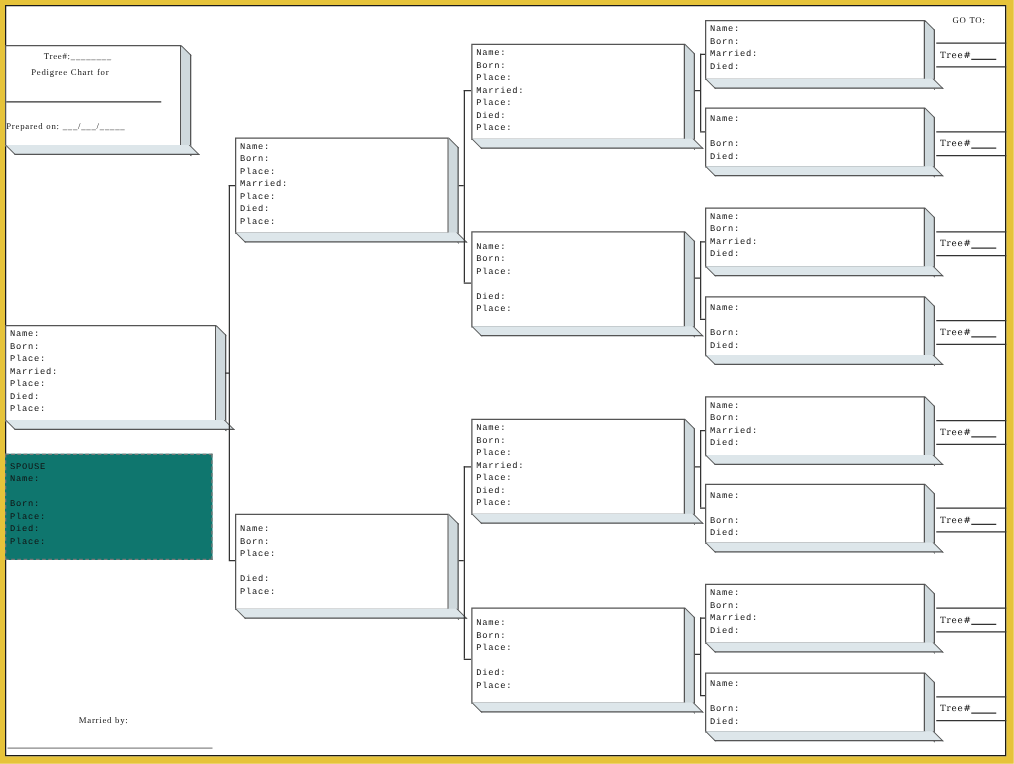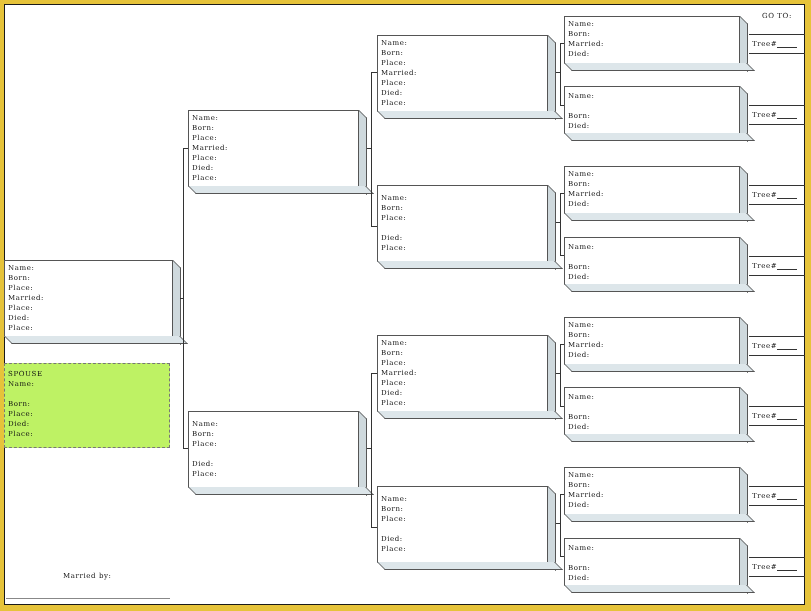--- a/index.html
+++ b/index.html
@@ -8,35 +8,41 @@
   .sheet { position:absolute; left:4px; top:4px; width:801px; height:601px; background:#fff;
            border:1px solid #1a1a1a; box-sizing:border-box; }
   .page { position:absolute; left:0; top:0; width:811px; height:611px; }
   .box { position:absolute; background:#fff; border:1px solid #555; box-sizing:border-box; }
   .box3d::after { content:""; position:absolute; left:-1px; right:-8px; bottom:-8px; height:8px;
                   background:#dde6ea; border:1px solid #555; border-top:none; transform:skewX(45deg);
                   transform-origin:top left; box-sizing:border-box; }
   .box3d::before { content:""; position:absolute; top:-1px; right:-9px; width:8px; bottom:-1px;
                    background:#cfd9dd; border:1px solid #555; border-left:none; transform:skewY(45deg);
                    transform-origin:top left; box-sizing:border-box; }
-  .lines { padding:2px 3px; font-size:7px; line-height:10px; letter-spacing:0.6px; color:#111; }
+  .lines { padding:2px 3px; font-size:7px; line-height:10px; letter-spacing:0.6px; color:#111;font-family:Liberation Mono, monospace; }
   .lines div { height:10px; white-space:nowrap; }
-  .spouse { position:absolute; border:1px dashed #777; background:#bef264; box-sizing:border-box; }
+  .spouse { position:absolute; border:1px dashed #777; background:#0f766e; box-sizing:border-box; }
   .ln { position:absolute; background:#333; }
-  .small { font-size:7px; letter-spacing:0.6px; color:#111; position:absolute; white-space:nowrap; }
+  .small { font-size:7px; letter-spacing:0.6px; color:#111; position:absolute; white-space:nowrap;font-family:Liberation Serif, serif; }
   .tree { position:absolute; font-size:7px; letter-spacing:0.6px; color:#111; white-space:nowrap; }
   .tree .blank { display:inline-block; width:20px; border-bottom:1px solid #333; height:7px; vertical-align:bottom; }
 </style>
 </head>
 <body>
 
 <div class="sheet"></div>
 
 <div class="page">
 
+  <div class="box box3d" style="left:4px;top:36px;width:141px;height:81px;">
+    <div class="small" style="left:30px;top:4px;">Tree#:________</div>
+    <div class="small" style="left:20px;top:17px;">Pedigree Chart for</div>
+    <div class="ln" style="left:0;top:44px;width:124px;height:1px;"></div>
+    <div class="small" style="left:0;top:60px;">Prepared on: ___/___/_____</div>
+  </div>
 
   <div class="small" style="left:762px;top:12px;">GO TO:</div>
 
   <div class="box box3d" style="left:4px;top:260px;width:169px;height:77px;">
     <div class="lines">
       <div>Name:</div>
       <div>Born:</div>
       <div>Place:</div>
       <div>Married:</div>
       <div>Place:</div>

